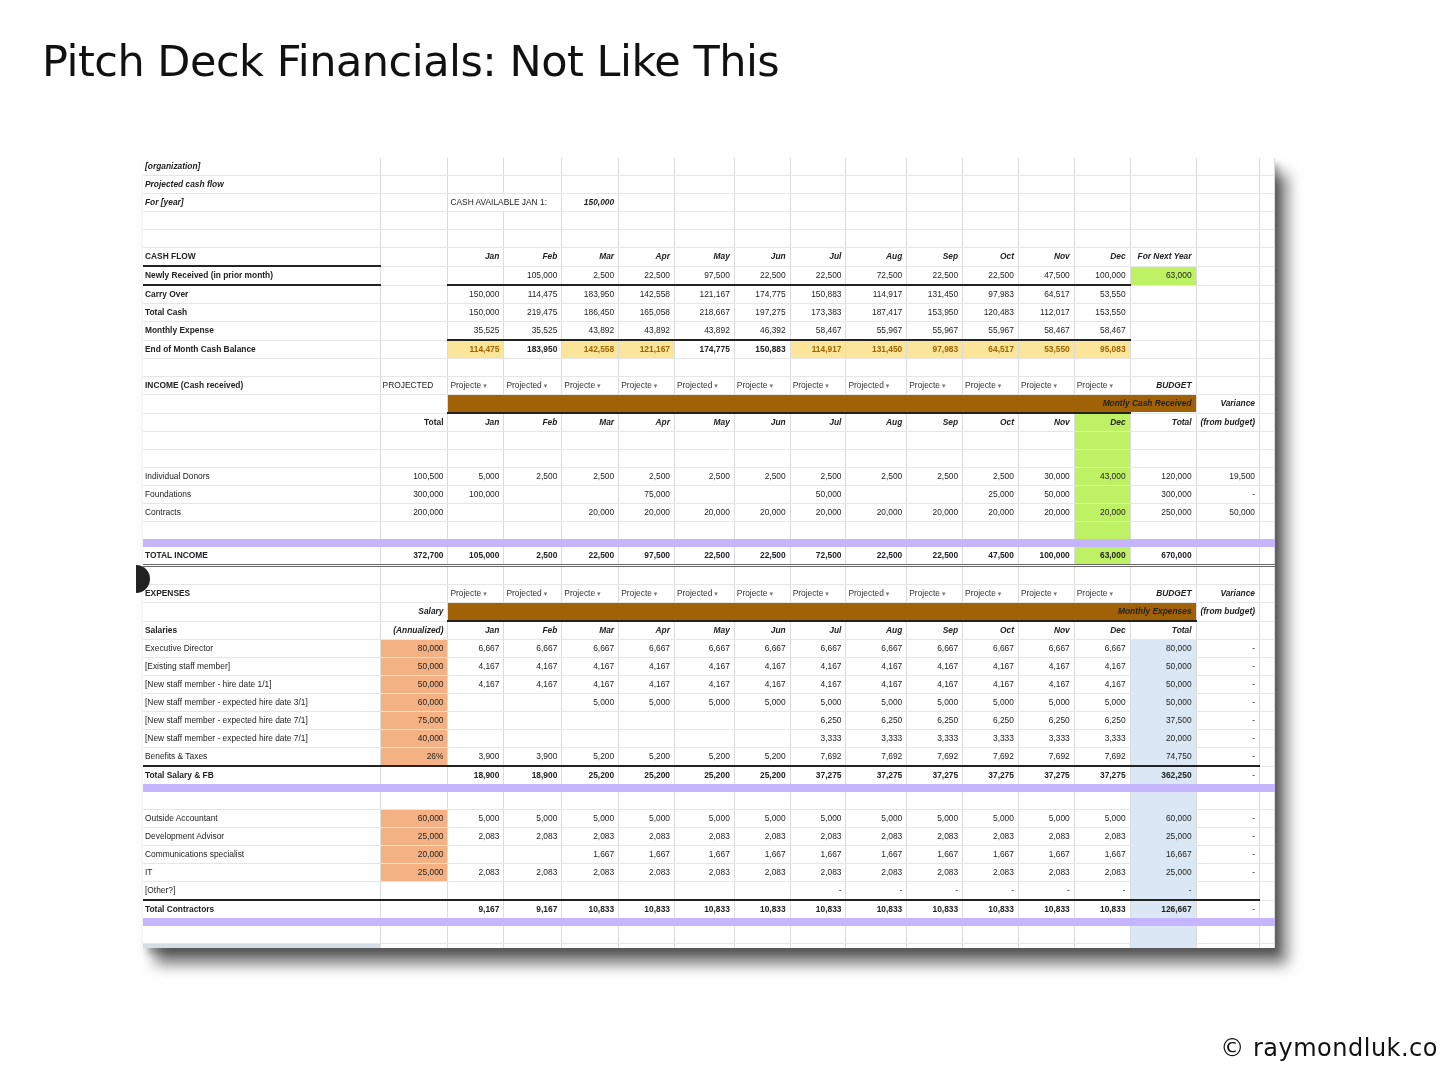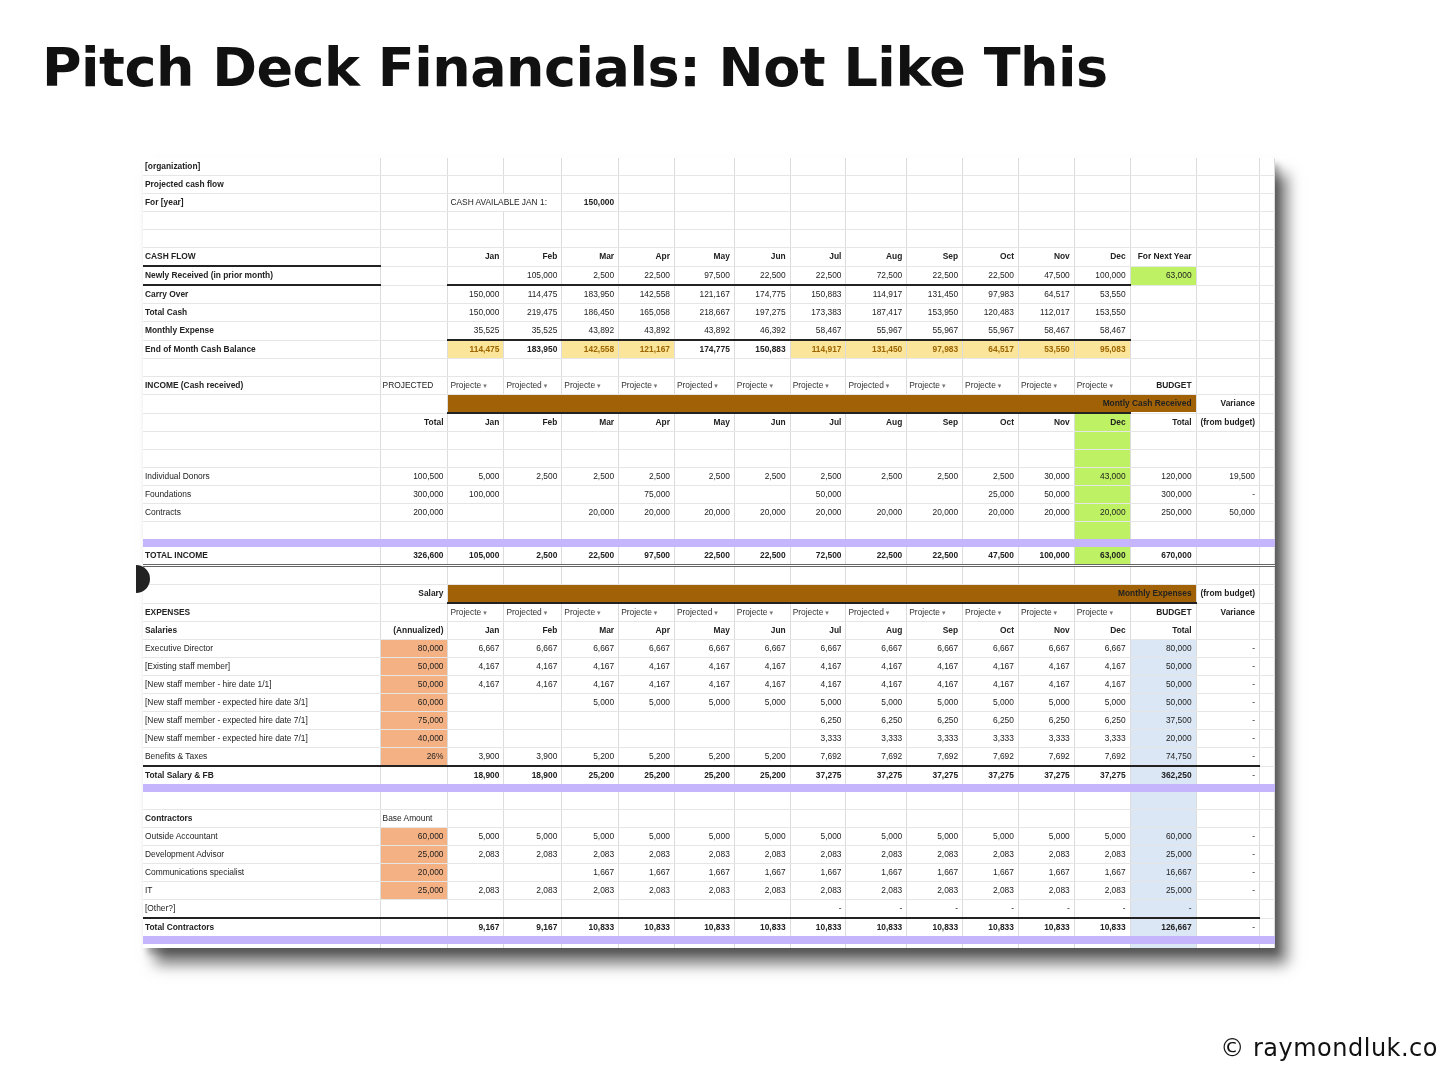--- a/index.html
+++ b/index.html
@@ -1,25 +1,25 @@
 <!DOCTYPE html>
 <html><head>
 <meta charset="utf-8">
 <style>
   html, body { margin: 0; padding: 0; background: #ffffff; }
   body { width: 1456px; height: 1092px; position: relative; overflow: hidden; font-family: "DejaVu Sans", sans-serif; }
-  .title { position: absolute; left: 42px; top: 36px; font-size: 54px; color: #111; font-family: "DejaVu Sans", sans-serif; letter-spacing: -0.5px; white-space: nowrap; font-weight: bold; }
+  .title { position: absolute; left: 42px; top: 36px; font-size: 43px; color: #111; font-family: "DejaVu Sans", sans-serif; letter-spacing: -0.5px; white-space: nowrap; }
   .copyright { position: absolute; right: 18px; top: 1034px; font-size: 24px; color: #111; letter-spacing: 0.5px; white-space: nowrap; margin-left: 28px; }
 
   .sheet-wrap { position: absolute; left: 143px; top: 158px; width: 1132px; height: 790px; background: #fff;
     box-shadow: 12px 16px 14px rgba(0,0,0,0.55), 4px 6px 6px rgba(0,0,0,0.25); overflow: hidden; }
   table.sheet { border-collapse: collapse; table-layout: fixed; font-family: "Liberation Sans", sans-serif; font-size: 8.4px; color: #222; }
   table.sheet td { height: 17px; padding: 0 4px; border-right: 1px solid #dcdcdc; border-bottom: 1px solid #e6e6e6; white-space: nowrap; overflow: hidden; text-align: right; line-height: 17px; }
   table.sheet td.lbl { text-align: left; padding-left: 2px; }
-  td.c { text-align: left; }
+  td.c { text-align: left; font-style: italic; }
   td.b { font-weight: bold; }
   td.i { }
   td.yel { background: #fbe59a; color: #9c6500; }
   td.green { background: #a16207; }
   td.grey { background: #bef264; }
   td.orange { background: #f4b183; }
   td.blue { background: #dbe7f4; }
   td.slate { background: #d6dce4; }
   tr.tb td { border-top: 2px solid #222; }
   tr.bb td { border-bottom: 8px solid #c4b5fd; }
@@ -437,21 +437,21 @@
           <td></td>
           <td></td>
           <td></td>
           <td class="grey"></td>
           <td></td>
           <td></td>
           <td></td>
         </tr>
         <tr class="db">
           <td class="lbl b">TOTAL INCOME</td>
-          <td class="b">326,600</td>
+          <td class="b">372,700</td>
           <td class="b">105,000</td>
           <td class="b">2,500</td>
           <td class="b">22,500</td>
           <td class="b">97,500</td>
           <td class="b">22,500</td>
           <td class="b">22,500</td>
           <td class="b">72,500</td>
           <td class="b">22,500</td>
           <td class="b">22,500</td>
           <td class="b">47,500</td>
@@ -474,43 +474,43 @@
           <td></td>
           <td></td>
           <td></td>
           <td></td>
           <td></td>
           <td></td>
           <td></td>
           <td></td>
         </tr>
         <tr>
+          <td class="lbl b">EXPENSES</td>
+          <td></td>
+          <td class="lbl dd">Projecte</td>
+          <td class="lbl dd">Projected</td>
+          <td class="lbl dd">Projecte</td>
+          <td class="lbl dd">Projecte</td>
+          <td class="lbl dd">Projected</td>
+          <td class="lbl dd">Projecte</td>
+          <td class="lbl dd">Projecte</td>
+          <td class="lbl dd">Projected</td>
+          <td class="lbl dd">Projecte</td>
+          <td class="lbl dd">Projecte</td>
+          <td class="lbl dd">Projecte</td>
+          <td class="lbl dd">Projecte</td>
+          <td class="c b">BUDGET</td>
+          <td class="c b">Variance</td>
+          <td></td>
+        </tr>
+        <tr>
           <td></td>
           <td class="c b">Salary</td>
           <td class="c b green ulb" colspan="13">Monthly Expenses</td>
           <td class="c b">(from budget)</td>
-          <td></td>
-        </tr>
-        <tr>
-          <td class="lbl b">EXPENSES</td>
-          <td></td>
-          <td class="lbl dd">Projecte</td>
-          <td class="lbl dd">Projected</td>
-          <td class="lbl dd">Projecte</td>
-          <td class="lbl dd">Projecte</td>
-          <td class="lbl dd">Projected</td>
-          <td class="lbl dd">Projecte</td>
-          <td class="lbl dd">Projecte</td>
-          <td class="lbl dd">Projected</td>
-          <td class="lbl dd">Projecte</td>
-          <td class="lbl dd">Projecte</td>
-          <td class="lbl dd">Projecte</td>
-          <td class="lbl dd">Projecte</td>
-          <td class="c b">BUDGET</td>
-          <td class="c b">Variance</td>
           <td></td>
         </tr>
         <tr>
           <td class="lbl b">Salaries</td>
           <td class="c b">(Annualized)</td>
           <td class="c b">Jan</td>
           <td class="c b">Feb</td>
           <td class="c b">Mar</td>
           <td class="c b">Apr</td>
           <td class="c b">May</td>
@@ -690,39 +690,20 @@
           <td></td>
           <td></td>
           <td></td>
           <td></td>
           <td></td>
           <td class="blue"></td>
           <td></td>
           <td></td>
         </tr>
         <tr>
-          <td class="lbl b">Contractors</td>
-          <td class="lbl">Base Amount</td>
-          <td></td>
-          <td></td>
-          <td></td>
-          <td></td>
-          <td></td>
-          <td></td>
-          <td></td>
-          <td></td>
-          <td></td>
-          <td></td>
-          <td></td>
-          <td></td>
-          <td class="blue"></td>
-          <td></td>
-          <td></td>
-        </tr>
-        <tr>
           <td class="lbl">Outside Accountant</td>
           <td class="orange">60,000</td>
           <td>5,000</td>
           <td>5,000</td>
           <td>5,000</td>
           <td>5,000</td>
           <td>5,000</td>
           <td>5,000</td>
           <td>5,000</td>
           <td>5,000</td>

